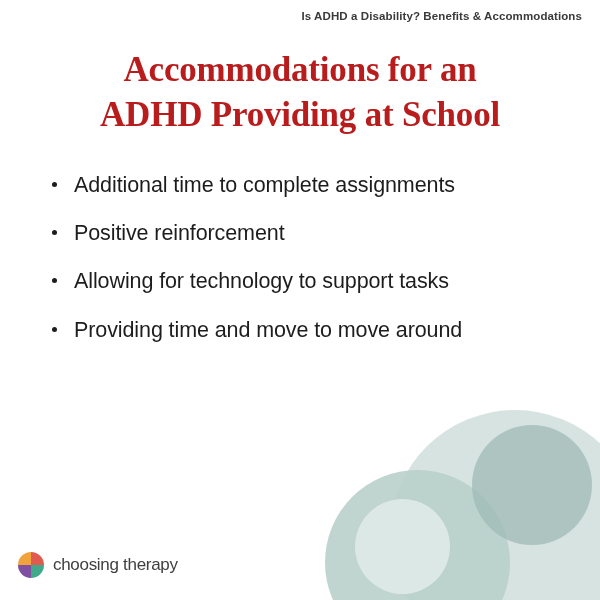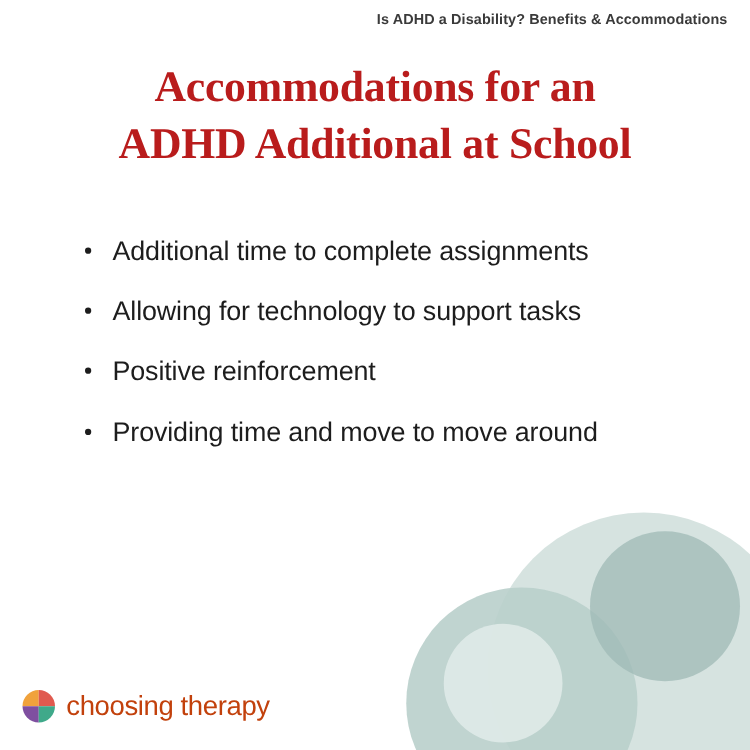--- a/index.html
+++ b/index.html
@@ -85,21 +85,21 @@
     line-height: 1.28;
     color: #b91c1c;
     letter-spacing: -0.2px;
   }
 
   .bullets {
     position: absolute;
     top: 170px;
     left: 44px;
     right: 40px;
-    margin: 16px;
+    margin: 0;
     padding: 0;
     list-style: none;
   }
   .bullets li {
     position: relative;
     padding-left: 30px;
     margin-bottom: 17px;
     font-size: 21.5px;
     line-height: 1.45;
     color: #1d1d1d;
@@ -133,54 +133,54 @@
   .logo-mark span {
     position: absolute;
     width: 13px;
     height: 13px;
   }
   .lm-tl { left: 0; top: 0; background: #f0a23c; border-top-left-radius: 13px; }
   .lm-tr { left: 13px; top: 0; background: #e05a4f; border-top-right-radius: 13px; }
   .lm-bl { left: 0; top: 13px; background: #7f4fa0; border-bottom-left-radius: 13px; }
   .lm-br { left: 13px; top: 13px; background: #3fa98a; border-bottom-right-radius: 13px; }
   .logo-text {
-    font-size: 22px;
-    color: #c2410c;
+    font-size: 17px;
+    color: #404040;
     letter-spacing: -0.3px;
   }
 </style>
 </head>
 <body>
 
 <div class="slide">
 
   <div class="deco deco-1"></div>
   <div class="deco deco-2"></div>
   <div class="deco deco-4"></div>
   <div class="deco deco-3"></div>
 
   <div class="kicker">Is ADHD a Disability? Benefits &amp; Accommodations</div>
 
   <div class="title">
     <div>Accommodations for an</div>
-    <div>ADHD Additional at School</div>
+    <div>ADHD Providing at School</div>
   </div>
 
   <ul class="bullets">
     <li>
       <span class="dot"></span>
       <span>Additional time to complete assignments</span>
     </li>
     <li>
       <span class="dot"></span>
-      <span>Allowing for technology to support tasks</span>
+      <span>Positive reinforcement</span>
     </li>
     <li>
       <span class="dot"></span>
-      <span>Positive reinforcement</span>
+      <span>Allowing for technology to support tasks</span>
     </li>
     <li>
       <span class="dot"></span>
       <span>Providing time and move to move around</span>
     </li>
   </ul>
 
   <div class="logo">
     <div class="logo-mark">
       <span class="lm-tl"></span>

